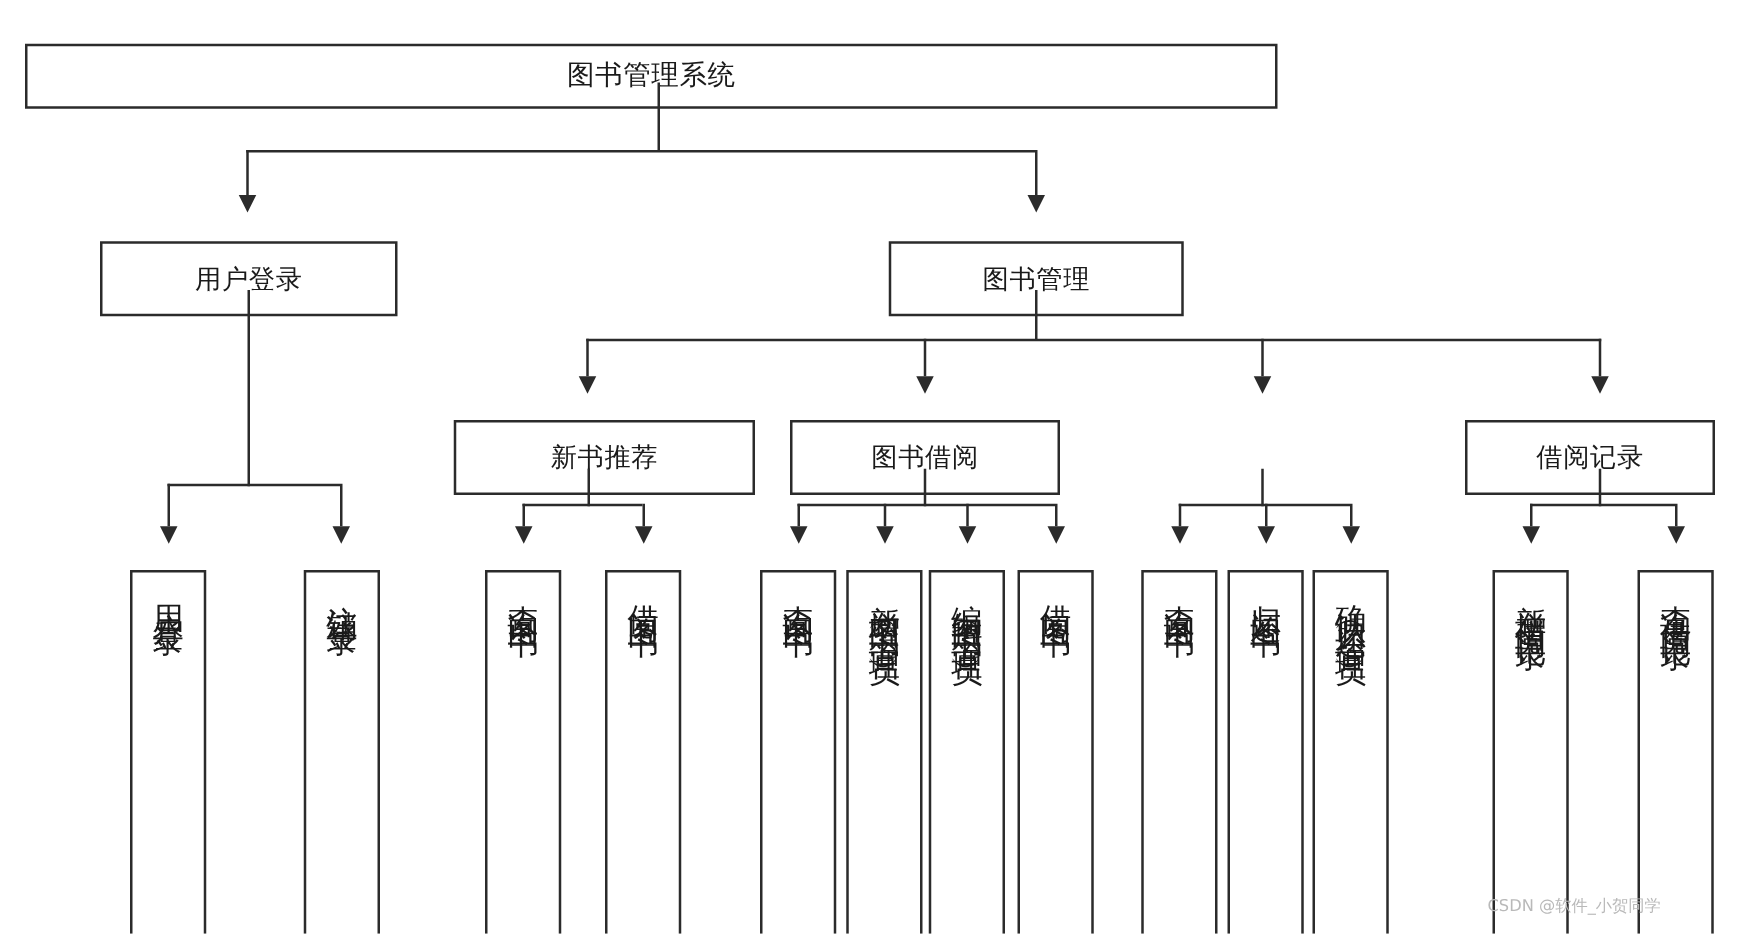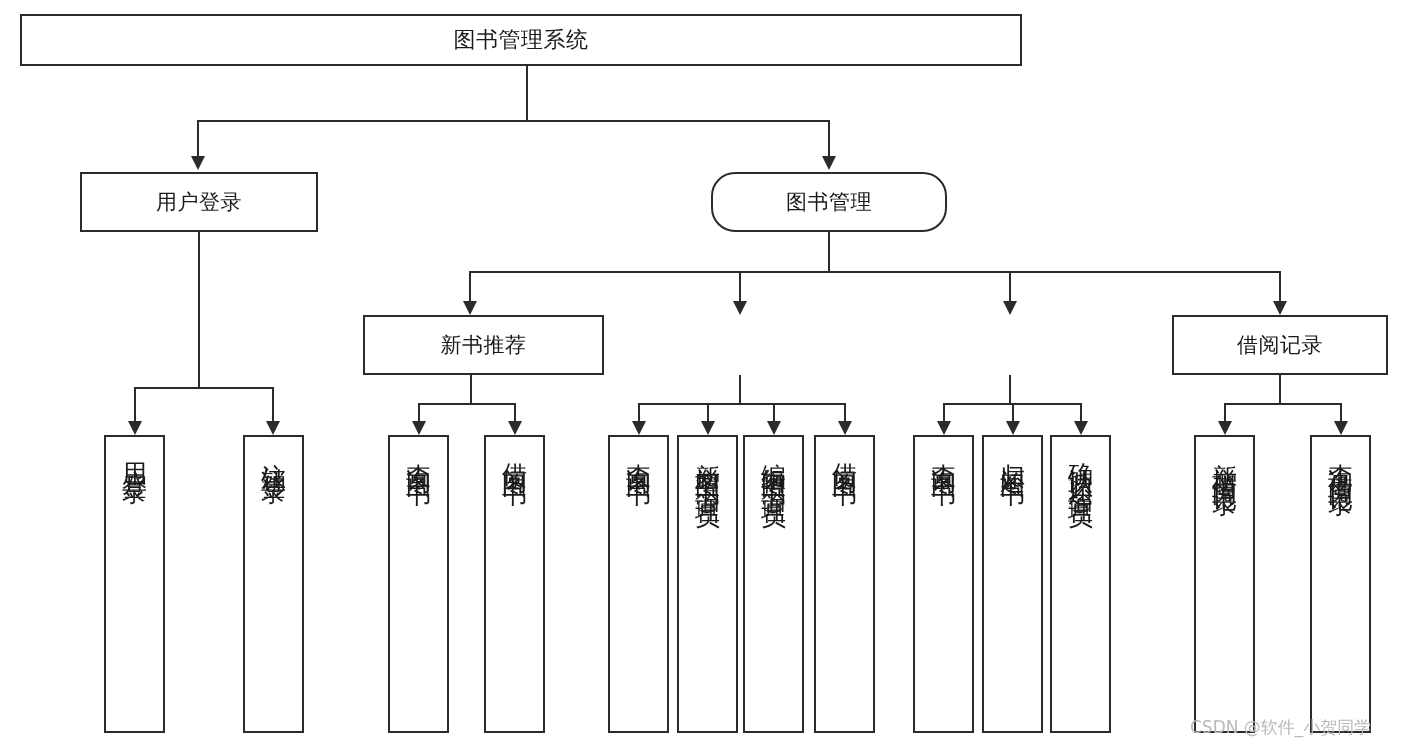--- a/index.html
+++ b/index.html
@@ -19,20 +19,21 @@
   .node{
     position:absolute;
     box-sizing:border-box;
     background:#ffffff;
     border:2px solid #2b2b2b;
     display:flex;
     align-items:center;
     justify-content:center;
     color:#1a1a1a;
     letter-spacing:0.5px;
+    margin-top:21px;
   }
   .node .lbl{
     display:block;
     white-space:nowrap;
     line-height:1.05;
   }
   
   .node.h .lbl{
     font-size:21px;
   }
@@ -56,21 +57,21 @@
   .arrow{
     position:absolute;
     width:0;height:0;
     border-left:7px solid transparent;
     border-right:7px solid transparent;
     border-top:14px solid #2b2b2b;
   }
   
   .watermark{
     position:absolute;
-    font-size:17px;
+    font-size:13px;
     color:#b9b9b9;
     white-space:nowrap;
     font-family:"DejaVu Sans","Liberation Sans",sans-serif;
   }
 </style>
 </head>
 <body>
 
 <div id="canvas">
 
@@ -85,21 +86,21 @@
   <div class="vline" style="left:197px;top:120px;height:36px;"></div>
   <div class="arrow" style="left:191px;top:156px;"></div>
 
   <div class="vline" style="left:828px;top:120px;height:36px;"></div>
   <div class="arrow" style="left:822px;top:156px;"></div>
 
   <div class="node h" style="left:80px;top:172px;width:238px;height:60px;">
     <span class="lbl">用户登录</span>
   </div>
 
-  <div class="node h" style="left:711px;top:172px;width:236px;height:60px;border-radius:24px;">
+  <div class="node h" style="left:711px;top:172px;width:236px;height:60px;">
     <span class="lbl">图书管理</span>
   </div>
 
   <div class="vline" style="left:198px;top:232px;height:157px;"></div>
   <div class="hline" style="left:134px;top:387px;width:138px;"></div>
   <div class="vline" style="left:134px;top:387px;height:34px;"></div>
   <div class="arrow" style="left:128px;top:421px;"></div>
   <div class="vline" style="left:272px;top:387px;height:34px;"></div>
   <div class="arrow" style="left:266px;top:421px;"></div>
 
@@ -110,21 +111,24 @@
   <div class="vline" style="left:739px;top:271px;height:30px;"></div>
   <div class="arrow" style="left:733px;top:301px;"></div>
   <div class="vline" style="left:1009px;top:271px;height:30px;"></div>
   <div class="arrow" style="left:1003px;top:301px;"></div>
   <div class="vline" style="left:1279px;top:271px;height:30px;"></div>
   <div class="arrow" style="left:1273px;top:301px;"></div>
 
   <div class="node h" style="left:363px;top:315px;width:241px;height:60px;">
     <span class="lbl">新书推荐</span>
   </div>
-  <div class="node h" style="left:1172px;top:315px;width:216px;height:60px;">
+  <div class="node h" style="left:632px;top:315px;width:216px;height:60px;">
+    <span class="lbl">图书借阅</span>
+  </div>
+  <div class="node h" style="left:1172px;top:315px;width:200px;height:60px;">
     <span class="lbl">借阅记录</span>
   </div>
 
   <div class="vline" style="left:470px;top:375px;height:30px;"></div>
   <div class="hline" style="left:418px;top:403px;width:96px;"></div>
   <div class="vline" style="left:418px;top:403px;height:18px;"></div>
   <div class="arrow" style="left:412px;top:421px;"></div>
   <div class="vline" style="left:514px;top:403px;height:18px;"></div>
   <div class="arrow" style="left:508px;top:421px;"></div>
 

